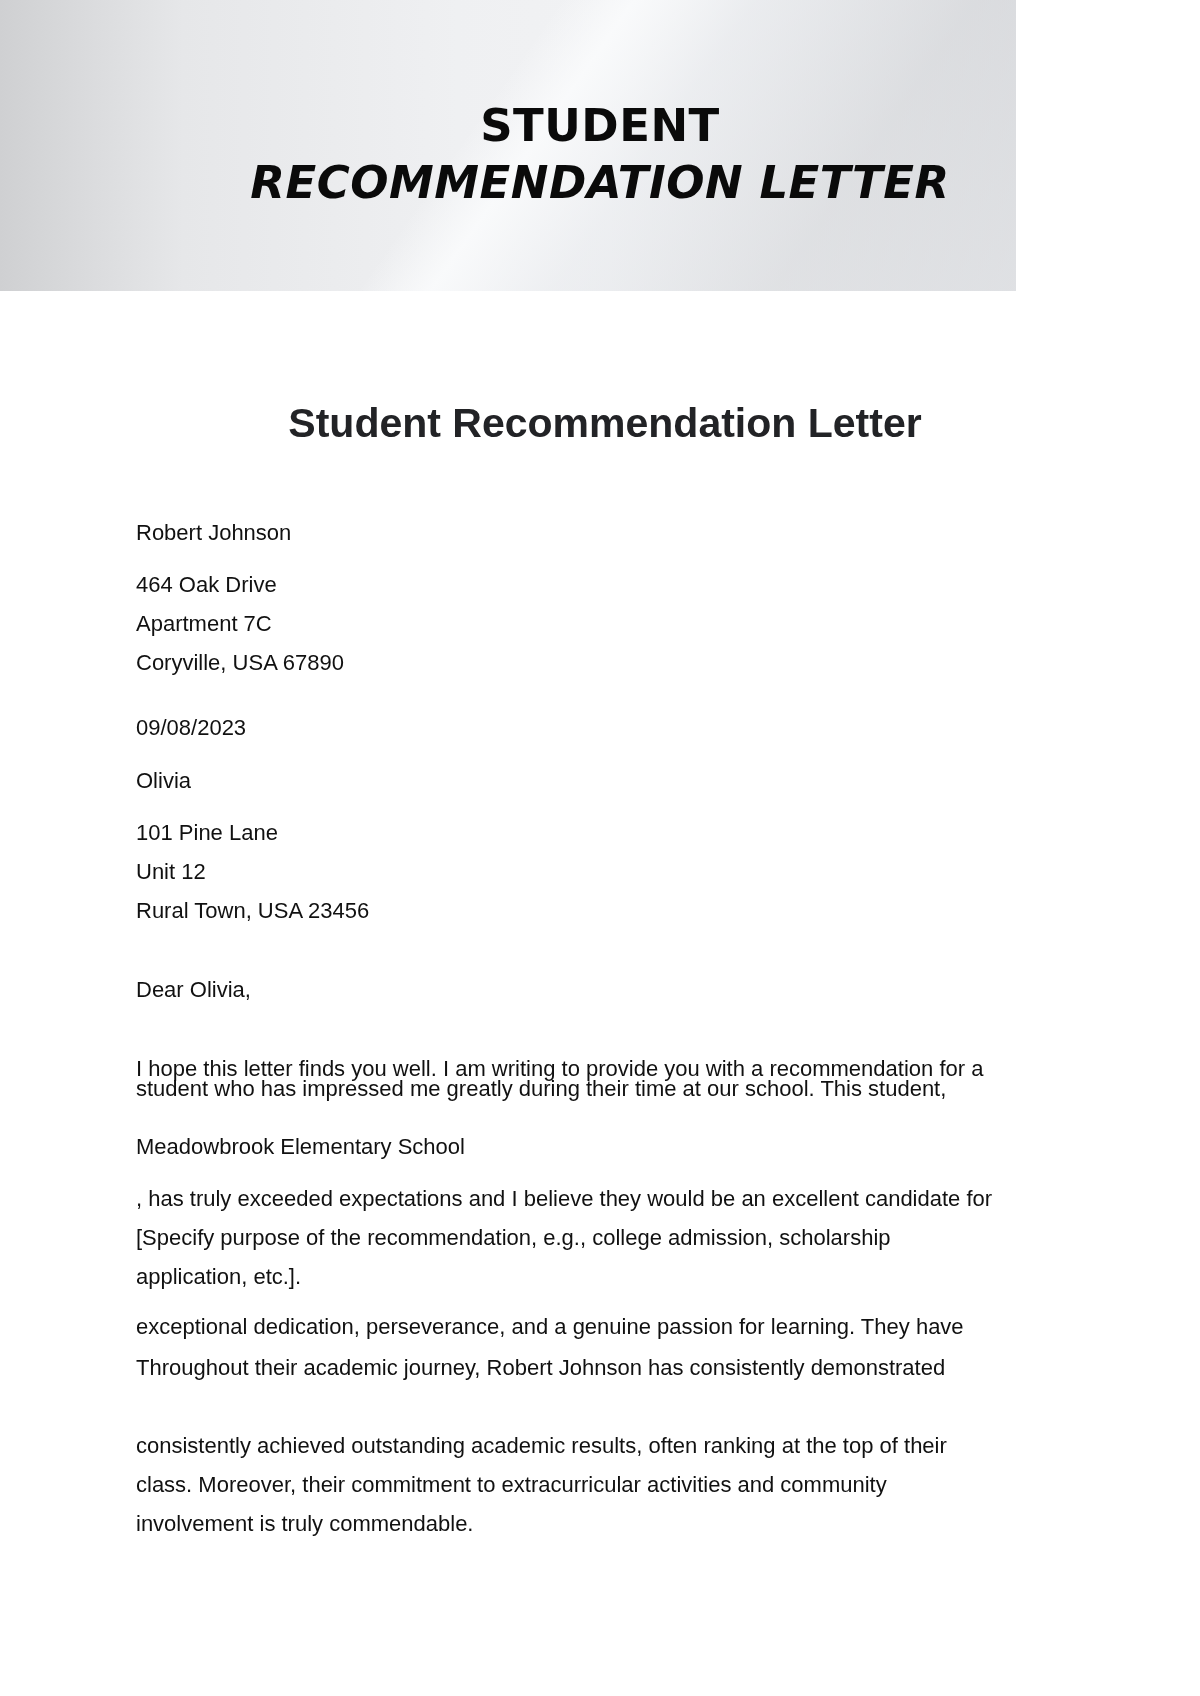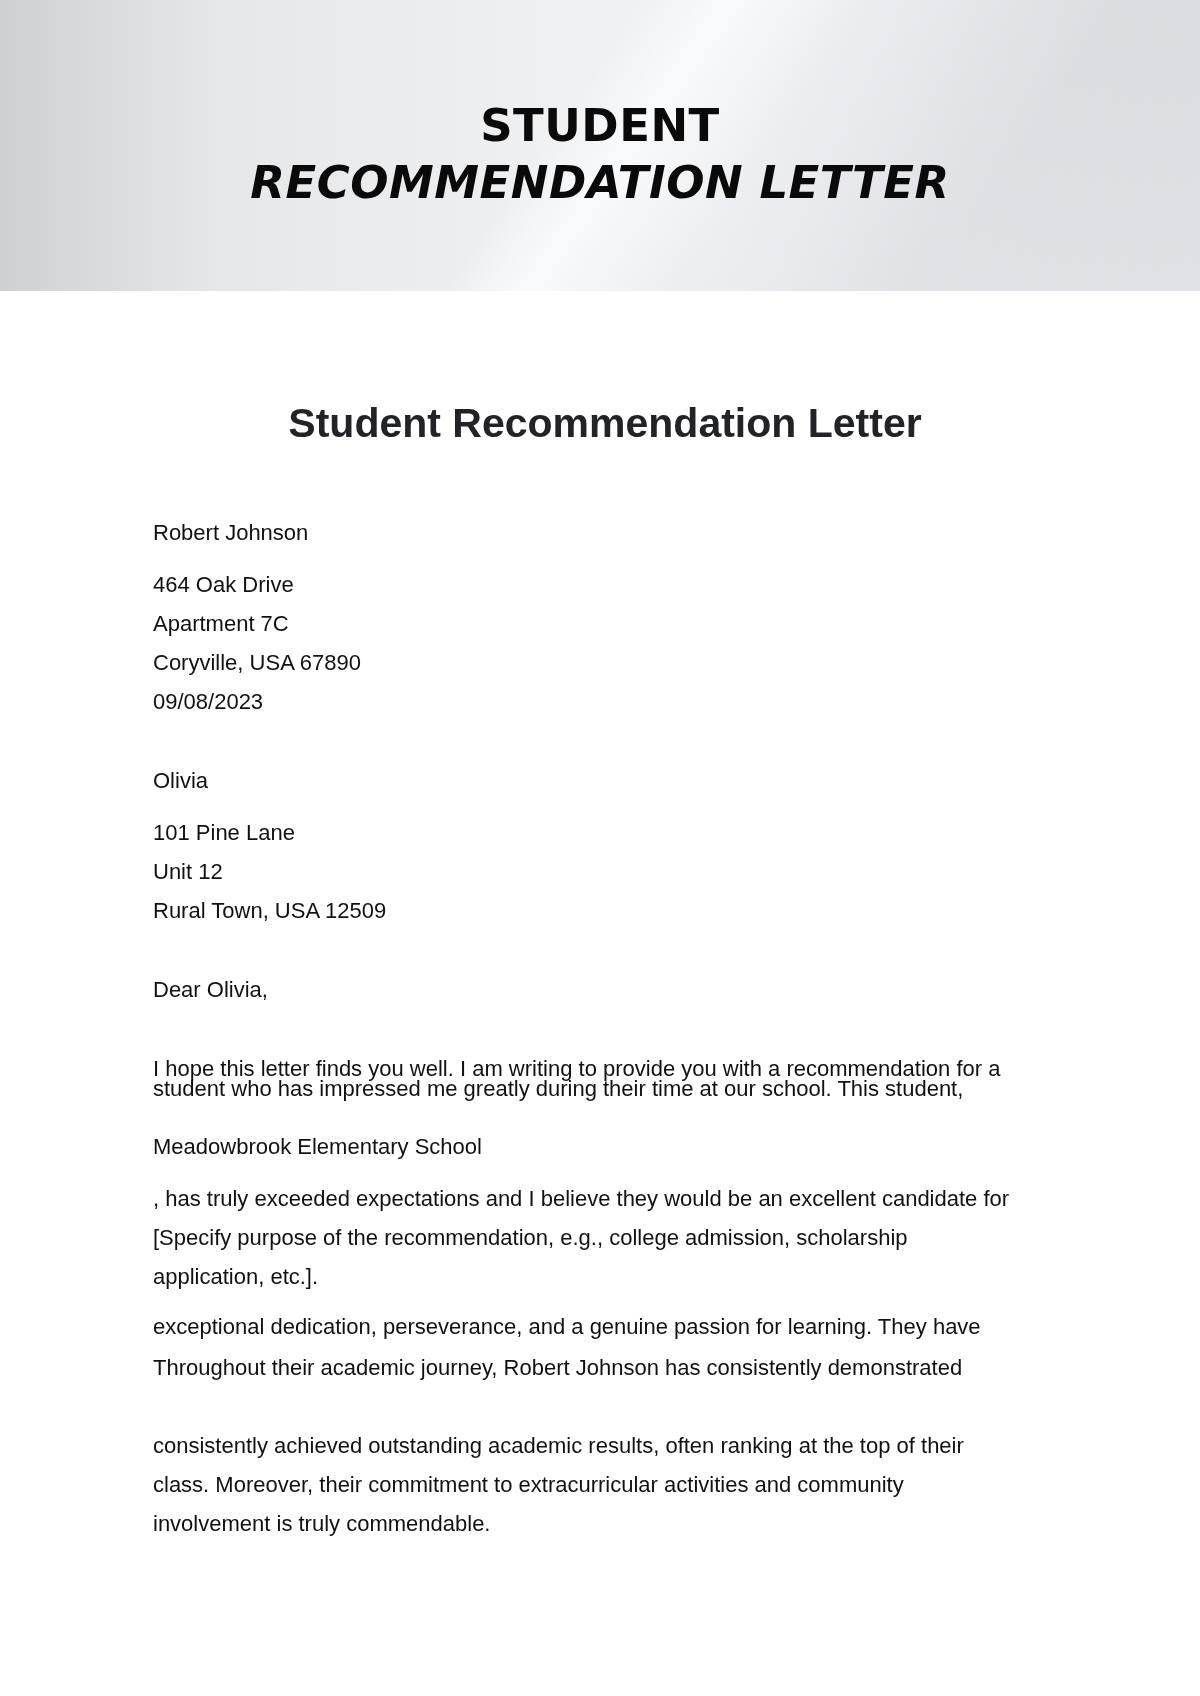--- a/index.html
+++ b/index.html
@@ -1,66 +1,65 @@
 <!DOCTYPE html>
 <html><head>
   <meta charset="utf-8">
   <style>
     html, body { margin: 0; padding: 0; }
     body {
       width: 1200px; height: 1696px; background: #ffffff; position: relative; overflow: hidden;
       font-family: "Liberation Sans", sans-serif; color: #111111;
     }
     .banner {
-      position: absolute; left: 0; top: 0; width: 1200px; height: 291px;
+      position: absolute; left: 0; top: 0; width: 1016px; height: 291px;
       background:
         linear-gradient(125deg, rgba(255,255,255,0) 0%, rgba(255,255,255,0) 46%, rgba(250,251,252,0.9) 52%, rgba(235,237,240,0.6) 62%, rgba(215,217,220,0.5) 80%, rgba(225,227,230,0.6) 100%),
         linear-gradient(90deg, #cfd0d2 0%, #e6e7e9 18%, #eff0f2 45%, #f1f2f4 60%, #dcdde0 100%);
     }
     .banner-title {
       position: absolute; left: 0; width: 1200px; text-align: center;
       font-family: "DejaVu Sans", sans-serif; font-weight: bold; color: #0a0a0a;
       font-size: 45px; letter-spacing: 0.5px; line-height: 1;
     }
     .bt1 { top: 103px; }
     .bt2 { top: 160px; font-style: italic; }
     .doc-title {
       position: absolute; left: 0; width: 1210px; top: 403px; text-align: center;
       font-family: "Liberation Sans", sans-serif; font-weight: bold; font-size: 41px; color: #222326;
       line-height: 1;
     }
     .line {
       position: absolute; left: 136px; font-size: 22px; line-height: 1; color: #111;
       white-space: nowrap;
-      margin-left: 17px;
     }
   </style>
 </head>
 <body>
 
 <div class="banner">
   <div class="banner-title bt1">STUDENT</div>
   <div class="banner-title bt2">RECOMMENDATION LETTER</div>
 </div>
 
 <div class="doc-title">Student Recommendation Letter</div>
 
 <div>
   <div class="line" style="top:522px">Robert Johnson</div>
   <div class="line" style="top:574px">464 Oak Drive</div>
   <div class="line" style="top:613px">Apartment 7C</div>
   <div class="line" style="top:652px">Coryville, USA 67890</div>
-  <div class="line" style="top:691px">09/08/2023</div>
+  <div class="line" style="top:717px">09/08/2023</div>
 </div>
 
 <div>
   <div class="line" style="top:770px">Olivia</div>
   <div class="line" style="top:822px">101 Pine Lane</div>
   <div class="line" style="top:861px">Unit 12</div>
-  <div class="line" style="top:900px">Rural Town, USA 12509</div>
+  <div class="line" style="top:900px">Rural Town, USA 23456</div>
 </div>
 
 <div class="line" style="top:979px">Dear Olivia,</div>
 
 <div>
   <div class="line" style="top:1058px">I hope this letter finds you well. I am writing to provide you with a recommendation for a</div>
   <div class="line" style="top:1078px">student who has impressed me greatly during their time at our school. This student,</div>
   <div class="line" style="top:1136px">Meadowbrook Elementary School</div>
 </div>
 

